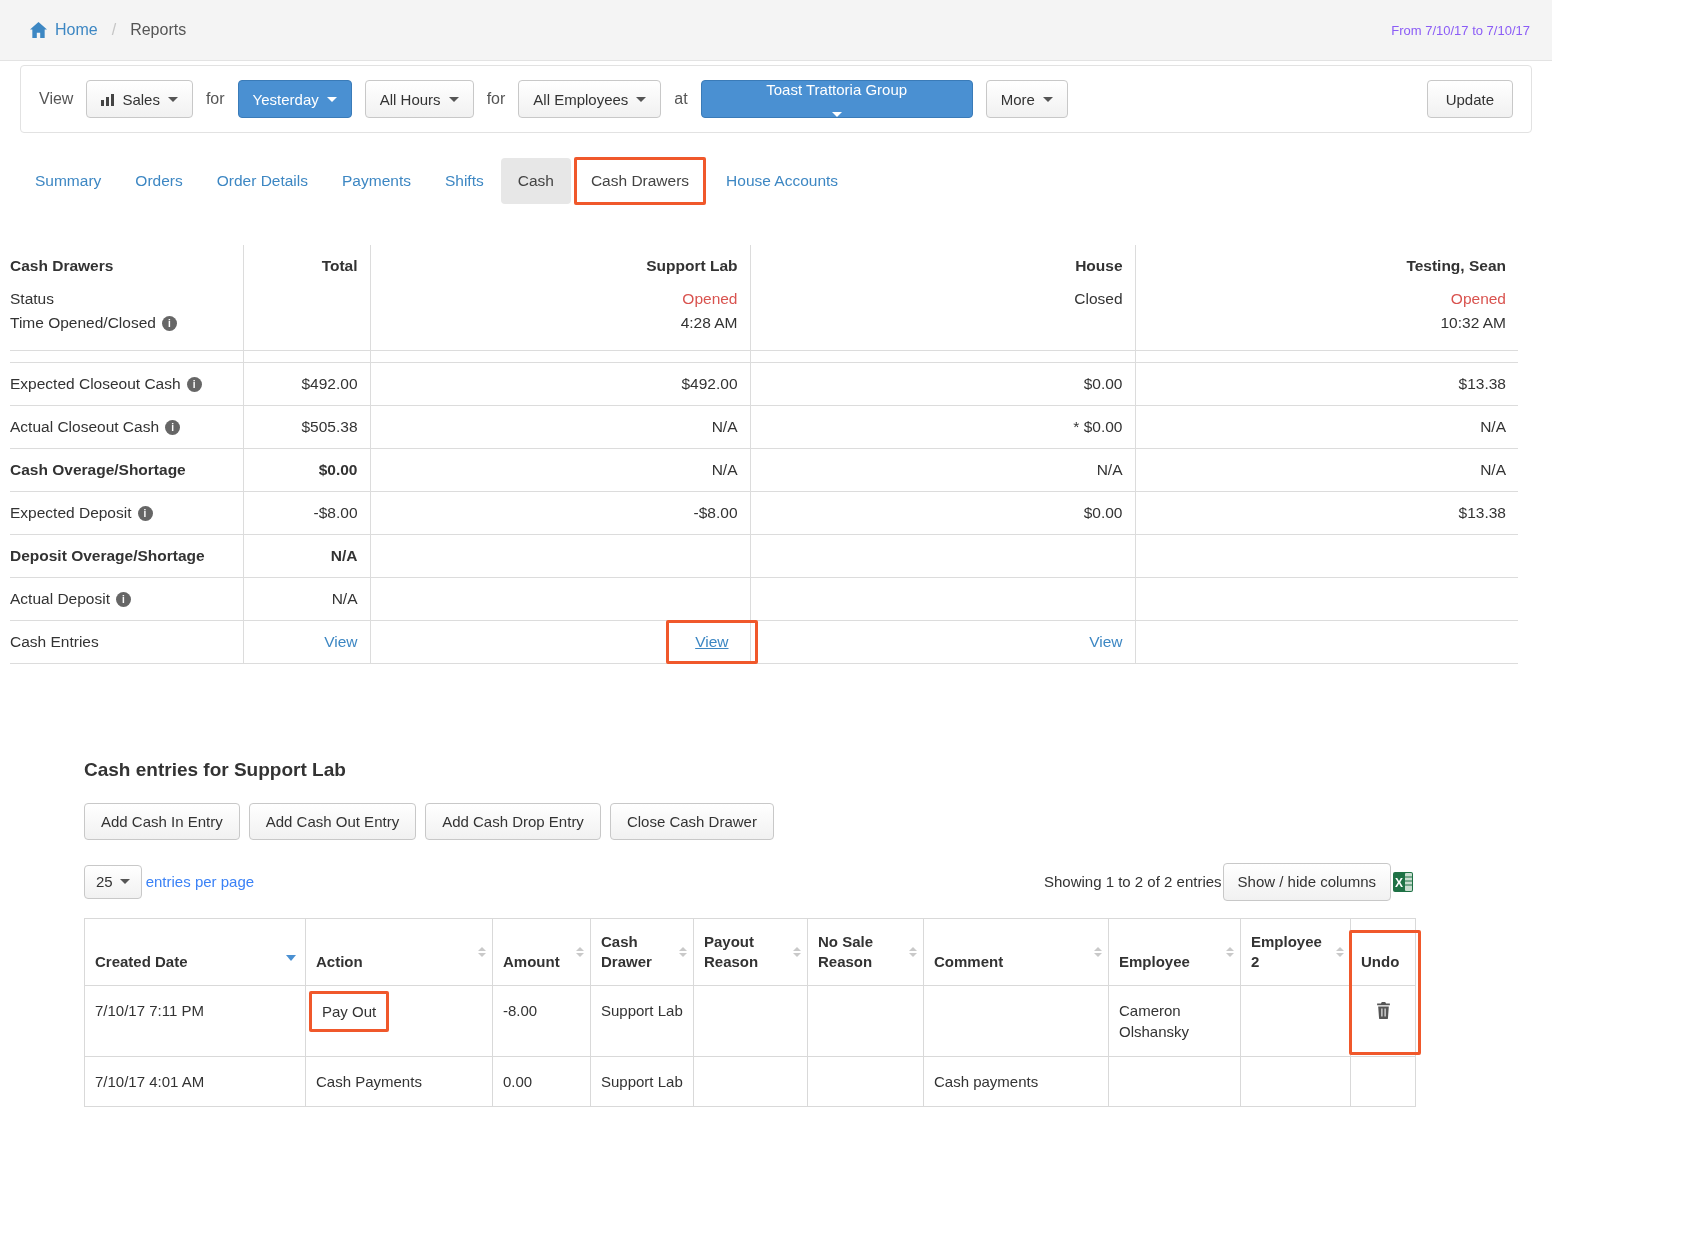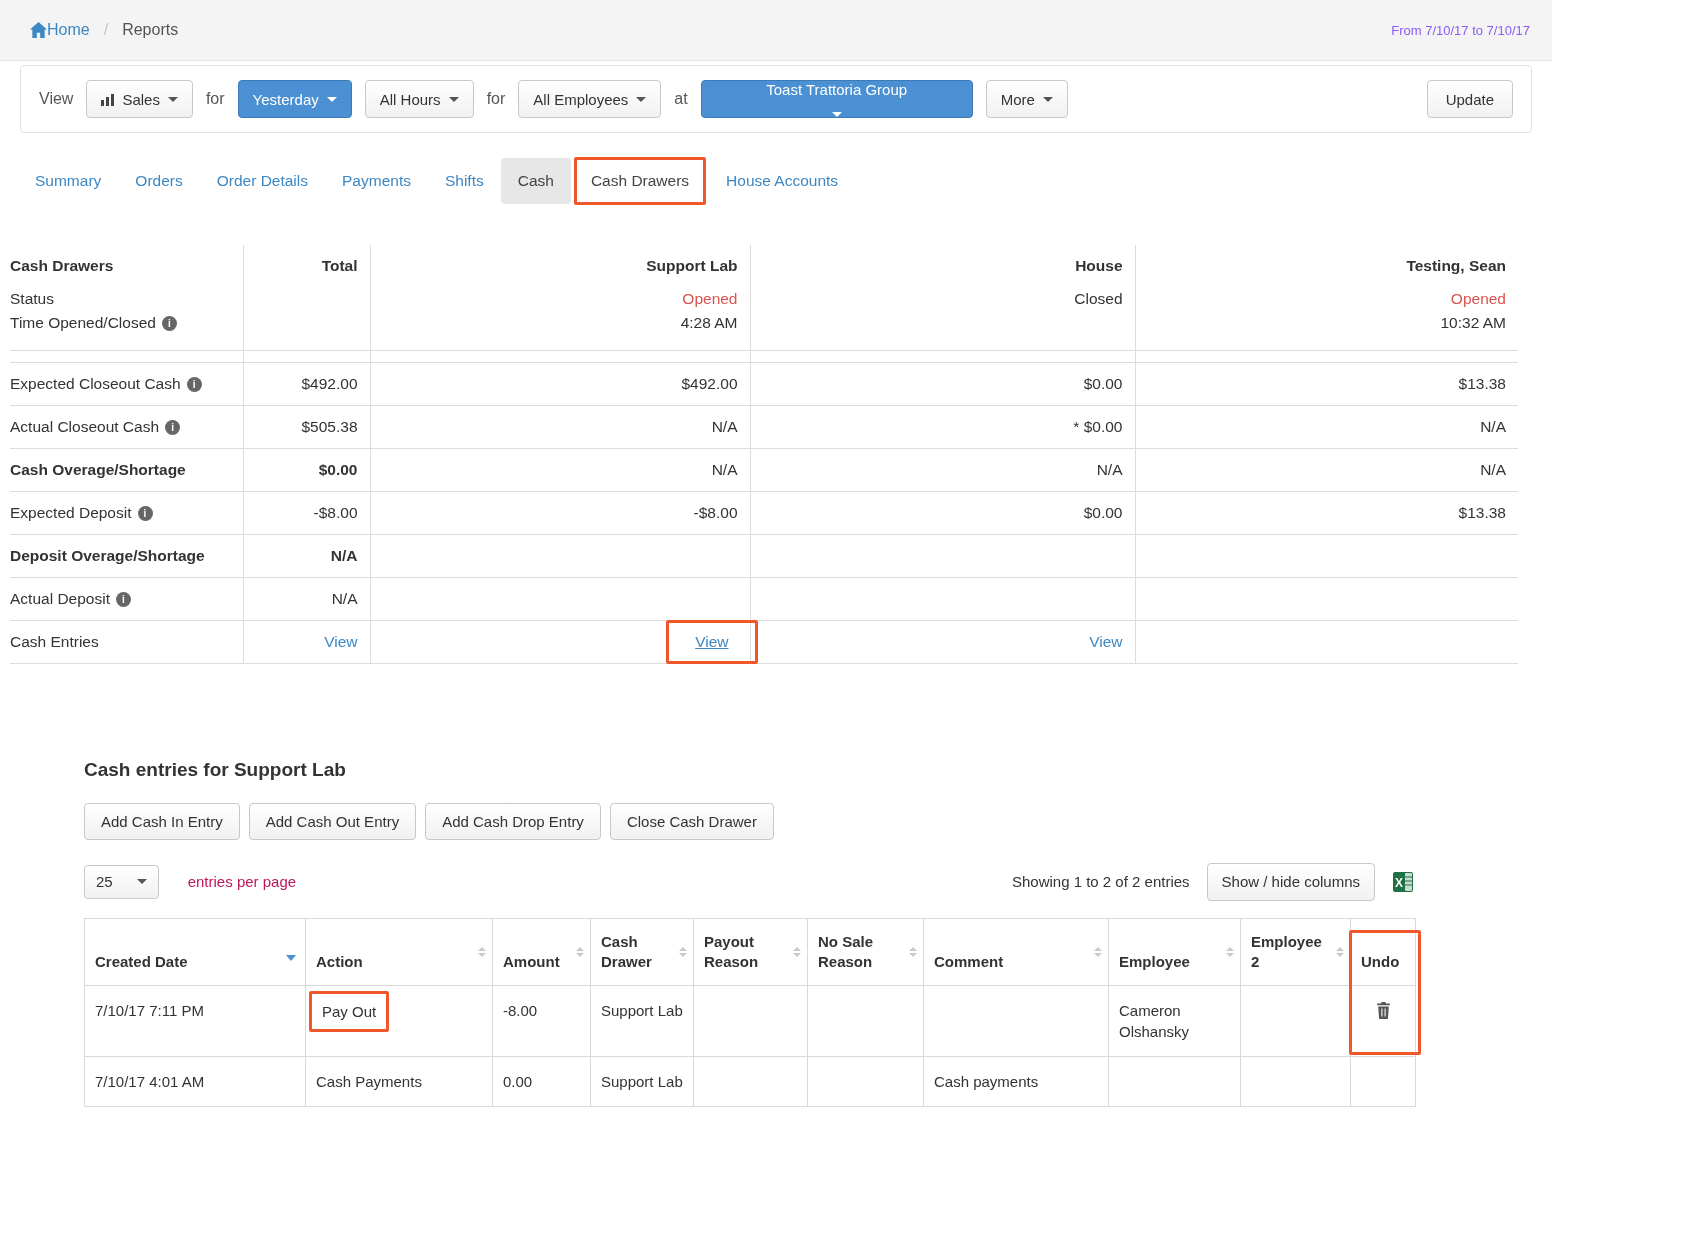--- a/index.html
+++ b/index.html
@@ -2,21 +2,21 @@
 <html><head>
 <meta charset="utf-8">
 <style>
   * { box-sizing: border-box; }
   body { margin:0; background:#fff; font-family:"Liberation Sans", sans-serif; font-size:15px; color:#333; }
   .app { width:1552px; min-height:1250px; position:relative; }
 
   
   .crumb-bar { height:61px; background:#f4f4f4; border-bottom:1px solid #e3e3e3; display:flex; align-items:center; justify-content:space-between; padding:0 22px 0 30px; }
   .crumbs { display:flex; align-items:center; gap:9px; font-size:16px; }
-  .home-link { display:inline-flex; align-items:center; color:#3d87c3; text-decoration:none; cursor:pointer; }
+  .home-link { display:inline-flex; align-items:center; gap:8px; color:#3d87c3; text-decoration:none; cursor:pointer; }
   .sep { color:#c5c5c5; padding:0 5px; }
   .crumb-current { color:#555; }
   .date-range { color:#8b5cf6; font-size:13px; }
 
   
   .filter-bar { margin:4px 20px 0; border:1px solid #e2e2e2; border-radius:4px; background:#fff; padding:14px 18px; display:flex; align-items:center; gap:13px; }
   .lbl { color:#555; font-size:16px; }
   .btn { display:inline-flex; align-items:center; justify-content:center; gap:8px; padding:0 14px; height:38px; border:1px solid #c8c8c8; border-radius:4px; background:linear-gradient(#ffffff,#f1f1f1); color:#333; font-size:15px; font-family:inherit; cursor:pointer; white-space:nowrap; }
   .btn-primary { background:#4a90d2; border-color:#3a7bb8; color:#fff; }
   .btn-select { width:272px; justify-content:space-between;flex-direction:column; }
@@ -48,23 +48,23 @@
   .info-icon::before { content:"i"; }
   .view-annotation { display:inline-block; border:3px solid #f0582b; border-radius:2px; padding:10px 26px; margin:-13px -20px -13px 0; }
   .payout-annotation { display:inline-block; border:3px solid #f0582b; border-radius:2px; padding:7px 10px; margin:-9px 8px -9px -7px; }
 
   
   .entries { margin:95px 20px 45px 84px; width:1331px; }
   .entries h2 { font-size:19px; font-weight:700; margin:0 0 22px; color:#333; }
   .entry-buttons { display:flex; gap:9px; margin-bottom:23px; }
   .entry-buttons .btn { height:37px; padding:0 16px; }
   .table-controls { display:flex; align-items:center; margin-bottom:17px; }
-  .page-size-btn { height:34px; padding:0 11px; gap:24px; }
-  .pp-label { margin-left:29px; color:#be185d; }
-  .controls-right { margin-left:auto; display:flex; align-items:center; gap:17px; }
+  .page-size-btn { height:34px; padding:0 11px; gap:7px; }
+  .pp-label { margin-left:4px; color:#3b82f6; }
+  .controls-right { margin-left:auto; display:flex; align-items:center; gap:1px; }
   .excel-icon { display:inline-flex; cursor:pointer; }
 
   .entries-wrap { position:relative; width:1331px; }
   .etable { border-collapse:collapse; table-layout:fixed; width:1331px; border:1px solid #d9d9d9; font-size:15px; }
   .etable th { text-align:left; font-weight:700; padding:13px 22px 13px 10px; vertical-align:bottom; position:relative; border-left:1px solid #d9d9d9; line-height:1.35; }
   .etable td { padding:14px 10px; vertical-align:top; border-left:1px solid #d9d9d9; border-top:1px solid #d9d9d9; line-height:1.4; }
   .etable th:first-child, .etable td:first-child { border-left:none; }
   .sort-icons { position:absolute; right:6px; top:50%; transform:translateY(-50%); display:flex; flex-direction:column; gap:2px; cursor:pointer; }
   .sort-icons i { display:block; width:0; height:0; border-left:4px solid transparent; border-right:4px solid transparent; }
   .sort-icons .up { border-bottom:4px solid #c9c9c9; }

